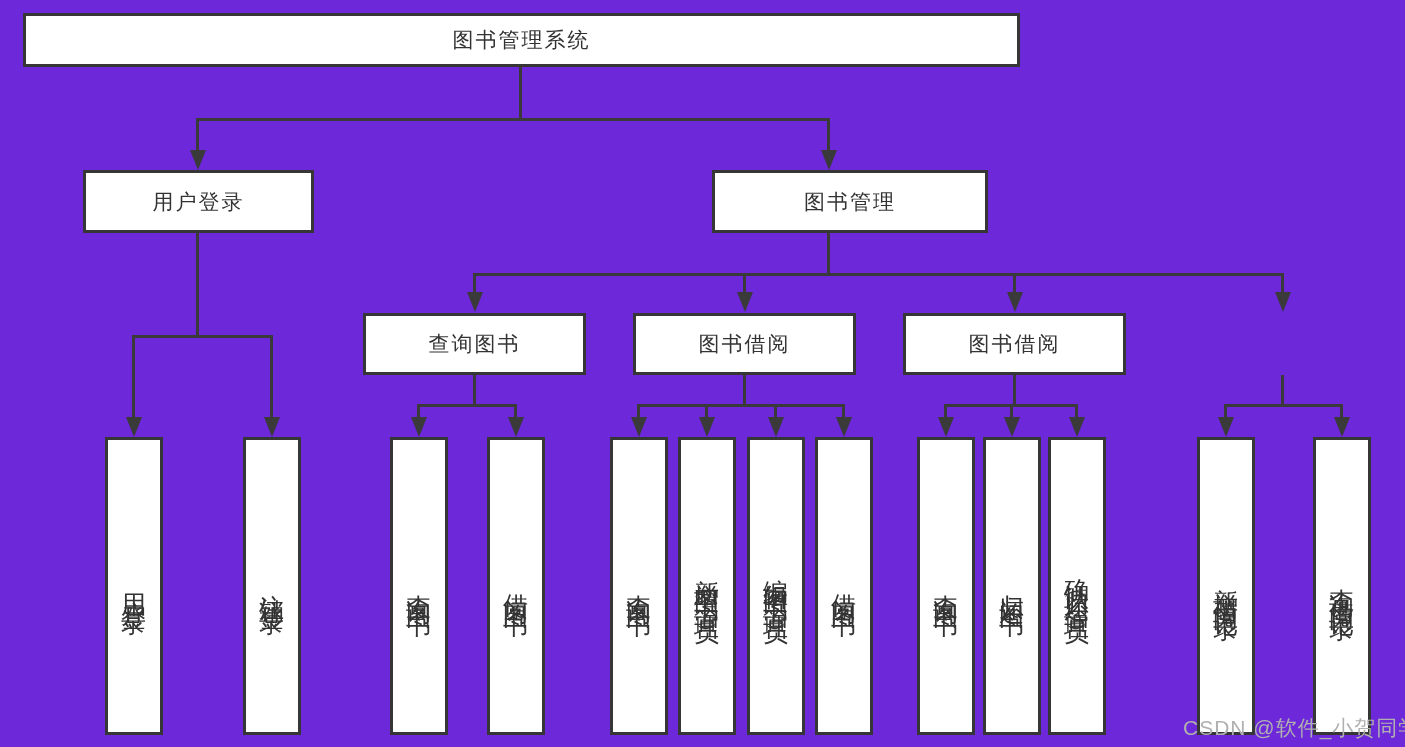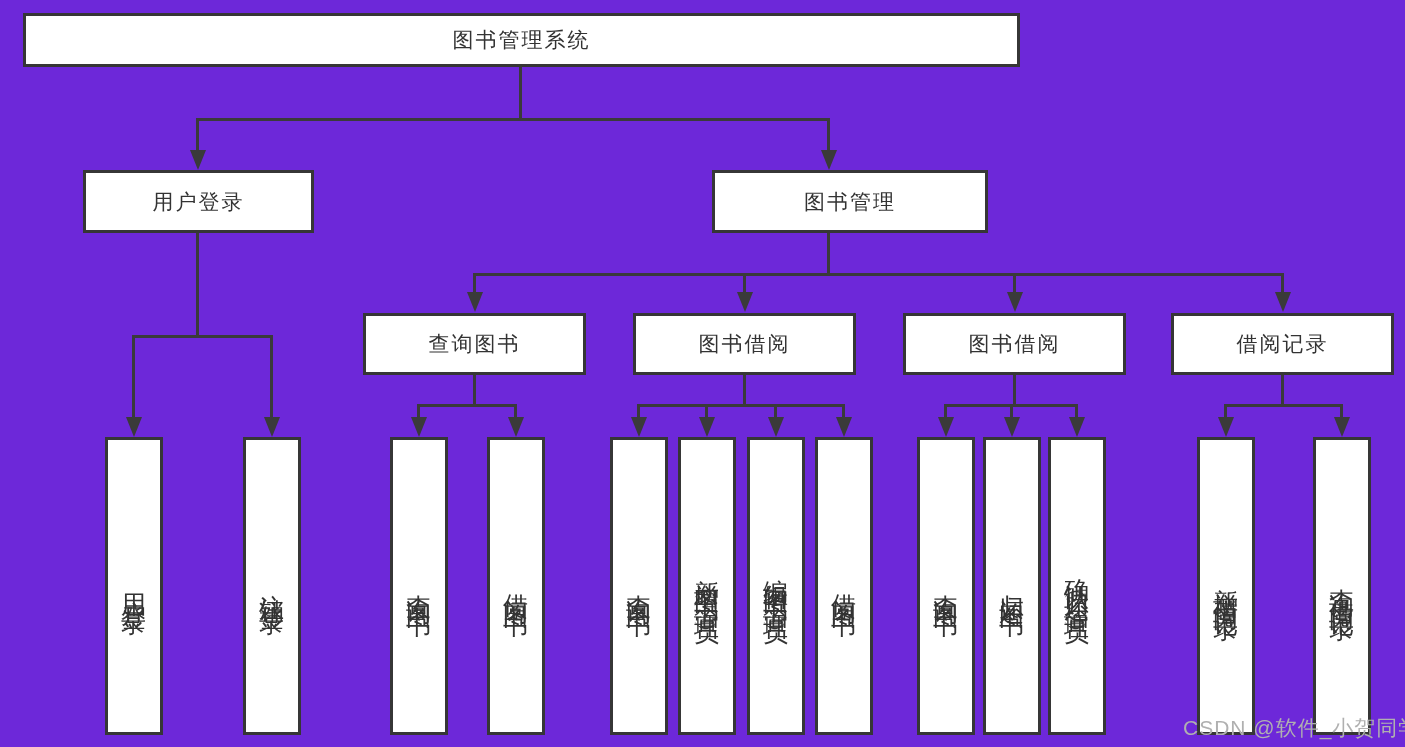--- a/index.html
+++ b/index.html
@@ -63,21 +63,20 @@
   <div class="ln" style="left:743px; top:273px; width:3px; height:21px;"></div>
   <div class="ah" style="left:737px; top:292px;"></div>
   <div class="ln" style="left:1013px; top:273px; width:3px; height:21px;"></div>
   <div class="ah" style="left:1007px; top:292px;"></div>
   <div class="ln" style="left:1281px; top:273px; width:3px; height:21px;"></div>
   <div class="ah" style="left:1275px; top:292px;"></div>
 
   <div class="hbox" style="left:363px; top:313px; width:223px; height:62px;">查询图书</div>
   <div class="hbox" style="left:633px; top:313px; width:223px; height:62px;">图书借阅</div>
   <div class="hbox" style="left:903px; top:313px; width:223px; height:62px;">图书借阅</div>
-  <div class="hbox" style="left:1171px; top:313px; width:223px; height:62px;">借阅记录</div>
 
   <div class="ln" style="left:473px; top:375px; width:3px; height:29px;"></div>
   <div class="ln" style="left:417px; top:404px; width:100px; height:3px;"></div>
   <div class="ln" style="left:417px; top:404px; width:3px; height:15px;"></div>
   <div class="ah" style="left:411px; top:417px;"></div>
   <div class="ln" style="left:514px; top:404px; width:3px; height:15px;"></div>
   <div class="ah" style="left:508px; top:417px;"></div>
 
   <div class="ln" style="left:743px; top:375px; width:3px; height:29px;"></div>
   <div class="ln" style="left:637px; top:404px; width:208px; height:3px;"></div>

